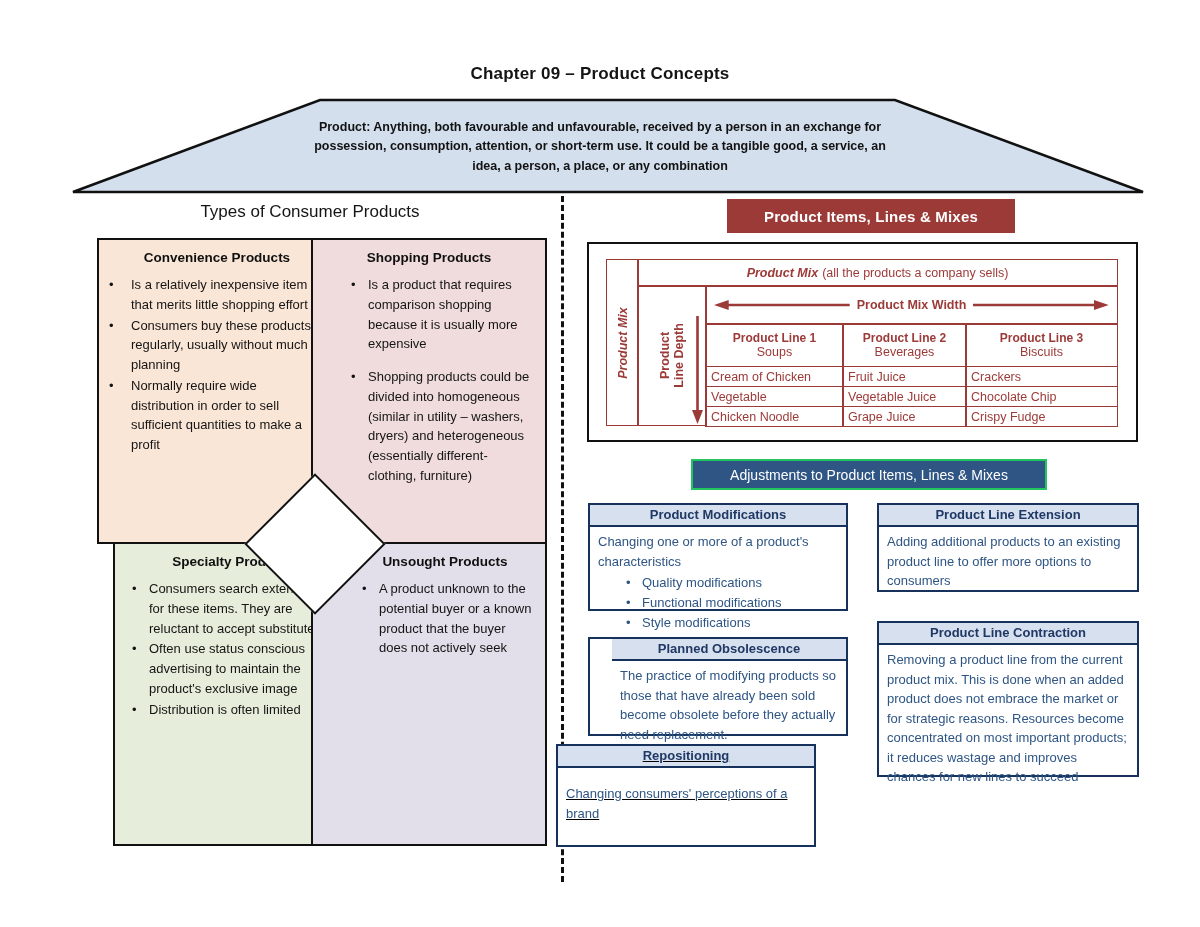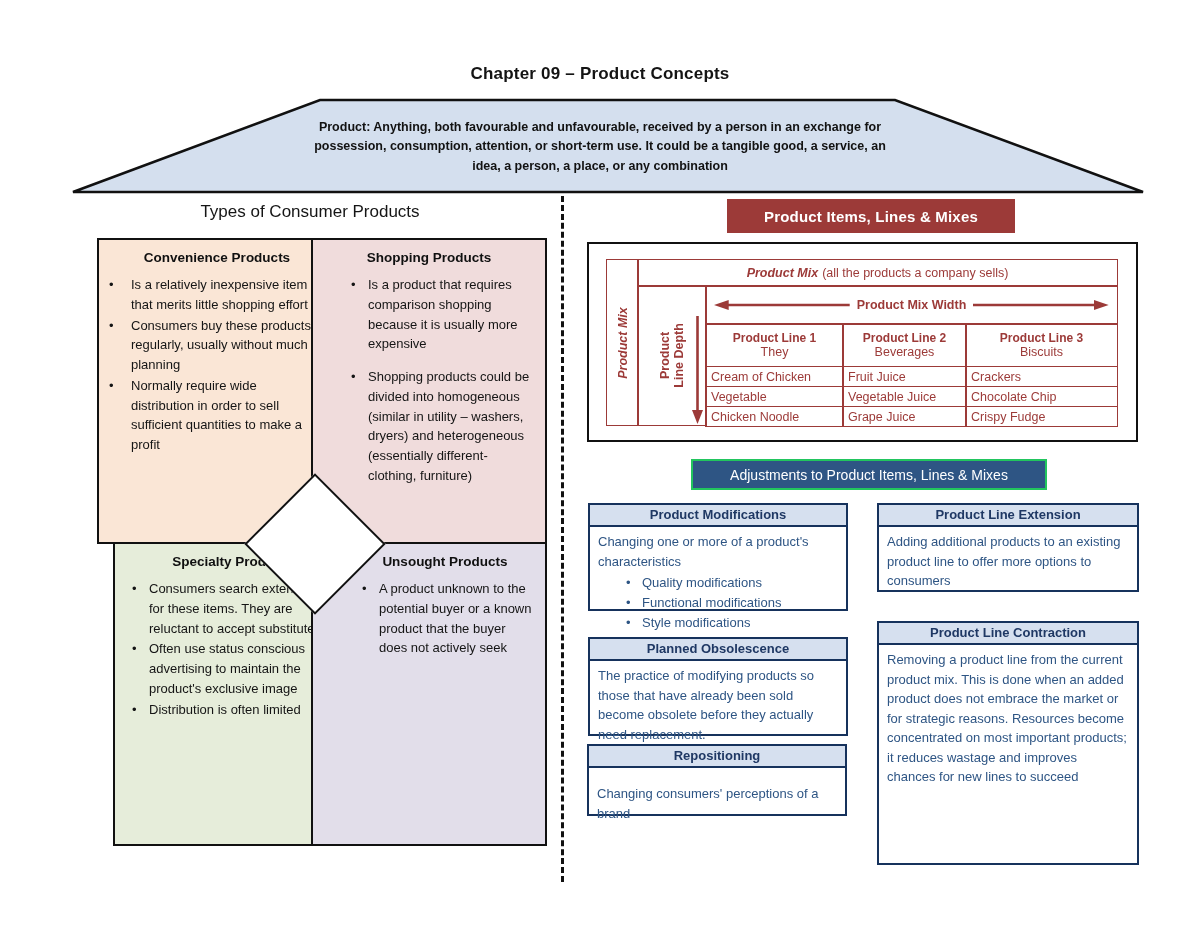--- a/index.html
+++ b/index.html
@@ -158,24 +158,24 @@
   }
   .panel .pb{padding:5px 8px 6px 8px;font-size:13px;color:#2E5584;line-height:1.5;}
   .panel .pb p{margin:0;}
   .panel .pb ul{margin:2px 0 0 0;padding:0 0 0 44px;list-style:none;}
   .panel .pb ul li{position:relative;line-height:1.55;}
   .panel .pb ul li:before{
     content:"\2022";position:absolute;left:-16px;top:0;color:#2E5584;
   }
 
   #panel-modifications{left:588px;top:503px;width:260px;height:108px;}
-  #panel-obsolescence{left:588px;top:637px;width:260px;height:99px;}
-  #panel-repositioning{left:587px;top:744px;width:260px;height:72px;}
+  #panel-obsolescence{left:588px;top:637px;width:260px;height:99px;padding-left:22px;}
+  #panel-repositioning{left:556px;top:744px;width:260px;height:103px;text-decoration:underline;}
   #panel-extension{left:877px;top:503px;width:262px;height:89px;}
-  #panel-contraction{left:877px;top:621px;width:262px;height:244px;}
+  #panel-contraction{left:877px;top:621px;width:262px;height:156px;}
   #panel-repositioning .pb{padding-top:16px;}
 </style>
 </head>
 <body>
 
 <div class="abs" id="chapter-title">Chapter 09 – Product Concepts</div>
 
 <div class="abs" id="trapezoid-wrap">
   <svg width="1100" height="108" viewBox="0 0 1100 108" xmlns="http://www.w3.org/2000/svg">
     <polygon points="13,100 260,8 835,8 1083,100" fill="#D4DFEE" stroke="#111111" stroke-width="2.6"></polygon>
@@ -264,21 +264,21 @@
             <line x1="0" y1="5" x2="110" y2="5" stroke="#9C3A38" stroke-width="2.6"></line>
             <polygon points="120,5 107,0 107,10" fill="#9C3A38"></polygon>
           </svg>
         </div>
       </div>
     </div>
 
     <div class="mix-col" id="mix-col-1">
       <div class="mix-head">
         <div class="hl">Product Line 1</div>
-        <div class="sl">They</div>
+        <div class="sl">Soups</div>
       </div>
       <div class="mix-cell">Cream of Chicken</div>
       <div class="mix-cell">Vegetable</div>
       <div class="mix-cell">Chicken Noodle</div>
     </div>
 
     <div class="mix-col" id="mix-col-2">
       <div class="mix-head">
         <div class="hl">Product Line 2</div>
         <div class="sl">Beverages</div>

